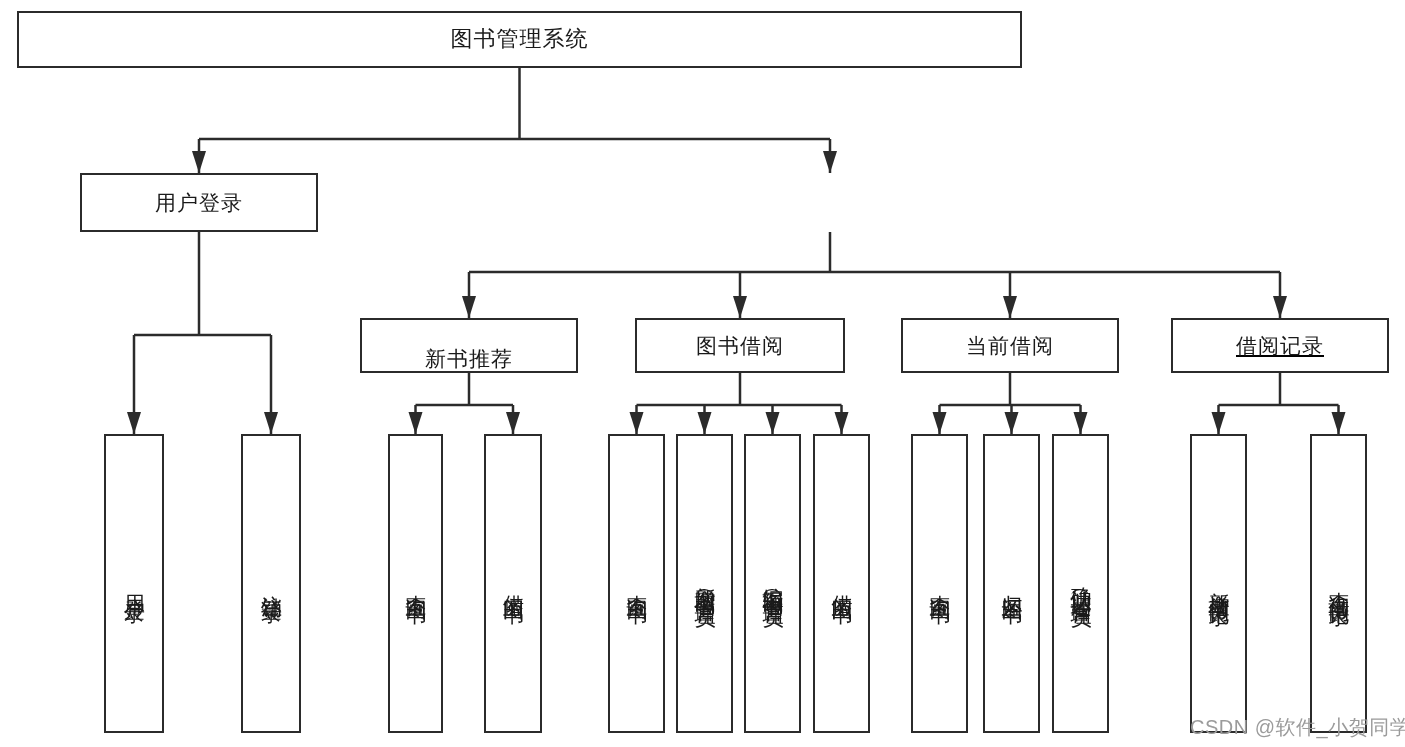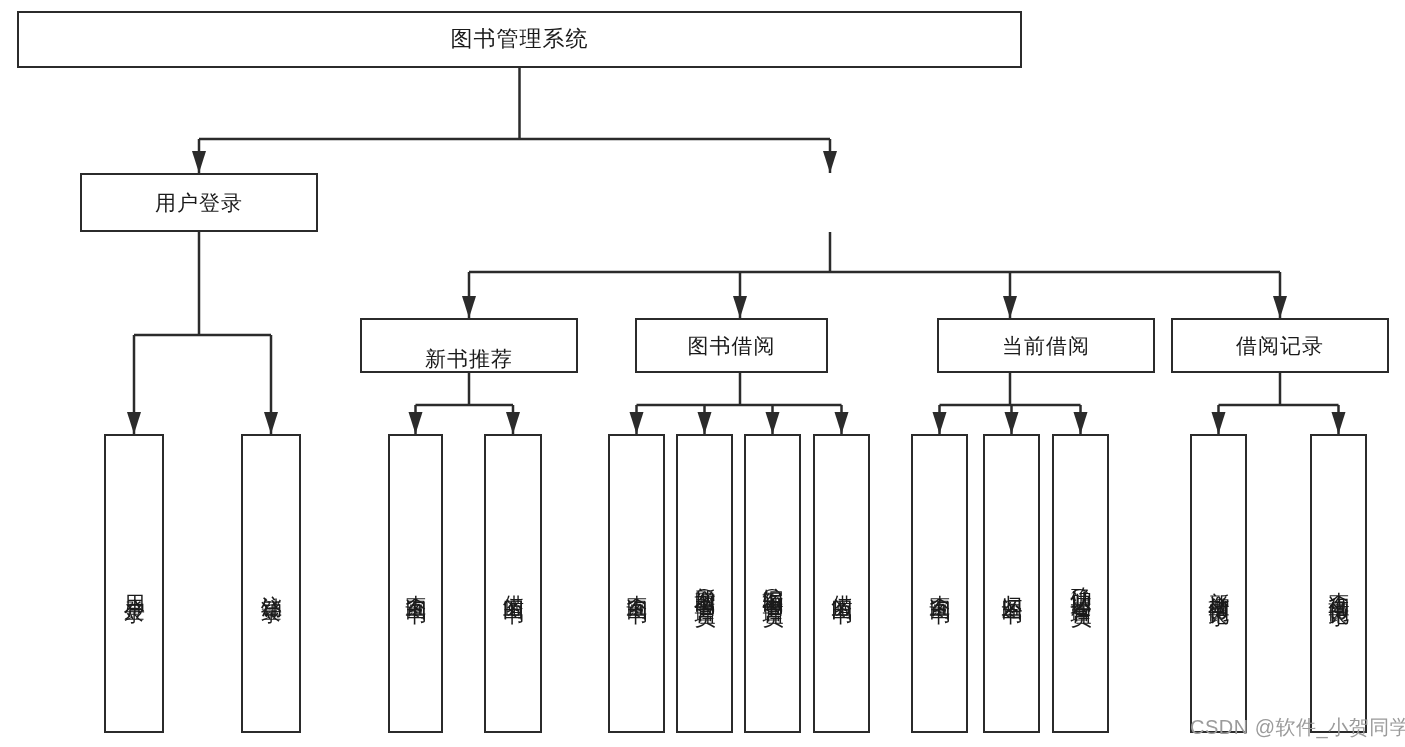--- a/index.html
+++ b/index.html
@@ -129,27 +129,27 @@
     </svg>
 <div class="node-box node-root" style="left: 17px; top: 11px; width: 1005px; height: 57px;">
       <div class="node-label-h">图书管理系统</div>
     </div>
     <div class="node-box" style="left: 80px; top: 173px; width: 238px; height: 59px;">
       <div class="node-label-h">用户登录</div>
     </div>
     <div class="node-box" style="left: 360px; top: 318px; width: 218px; height: 55px; align-items: flex-end;">
       <div class="node-label-h">新书推荐</div>
     </div>
-    <div class="node-box" style="left: 635px; top: 318px; width: 193px; height: 55px;">
+    <div class="node-box" style="left: 635px; top: 318px; width: 210px; height: 55px;">
       <div class="node-label-h">图书借阅</div>
     </div>
-    <div class="node-box" style="left: 901px; top: 318px; width: 218px; height: 55px; margin-left: 36px;">
+    <div class="node-box" style="left: 901px; top: 318px; width: 218px; height: 55px;">
       <div class="node-label-h">当前借阅</div>
     </div>
-    <div class="node-box" style="left: 1171px; top: 318px; width: 218px; height: 55px;">
+    <div class="node-box" style="left: 1171px; top: 318px; width: 218px; height: 55px; text-decoration: underline;">
       <div class="node-label-h">借阅记录</div>
     </div>
     <div class="node-box" style="left: 104px; top: 434px; width: 60px; height: 299px;">
       <div class="node-label-v">用户登录</div>
     </div>
     <div class="node-box" style="left: 241px; top: 434px; width: 60px; height: 299px;">
       <div class="node-label-v">注销登录</div>
     </div>
     <div class="node-box" style="left: 388px; top: 434px; width: 55px; height: 299px;">
       <div class="node-label-v">查询图书</div>

